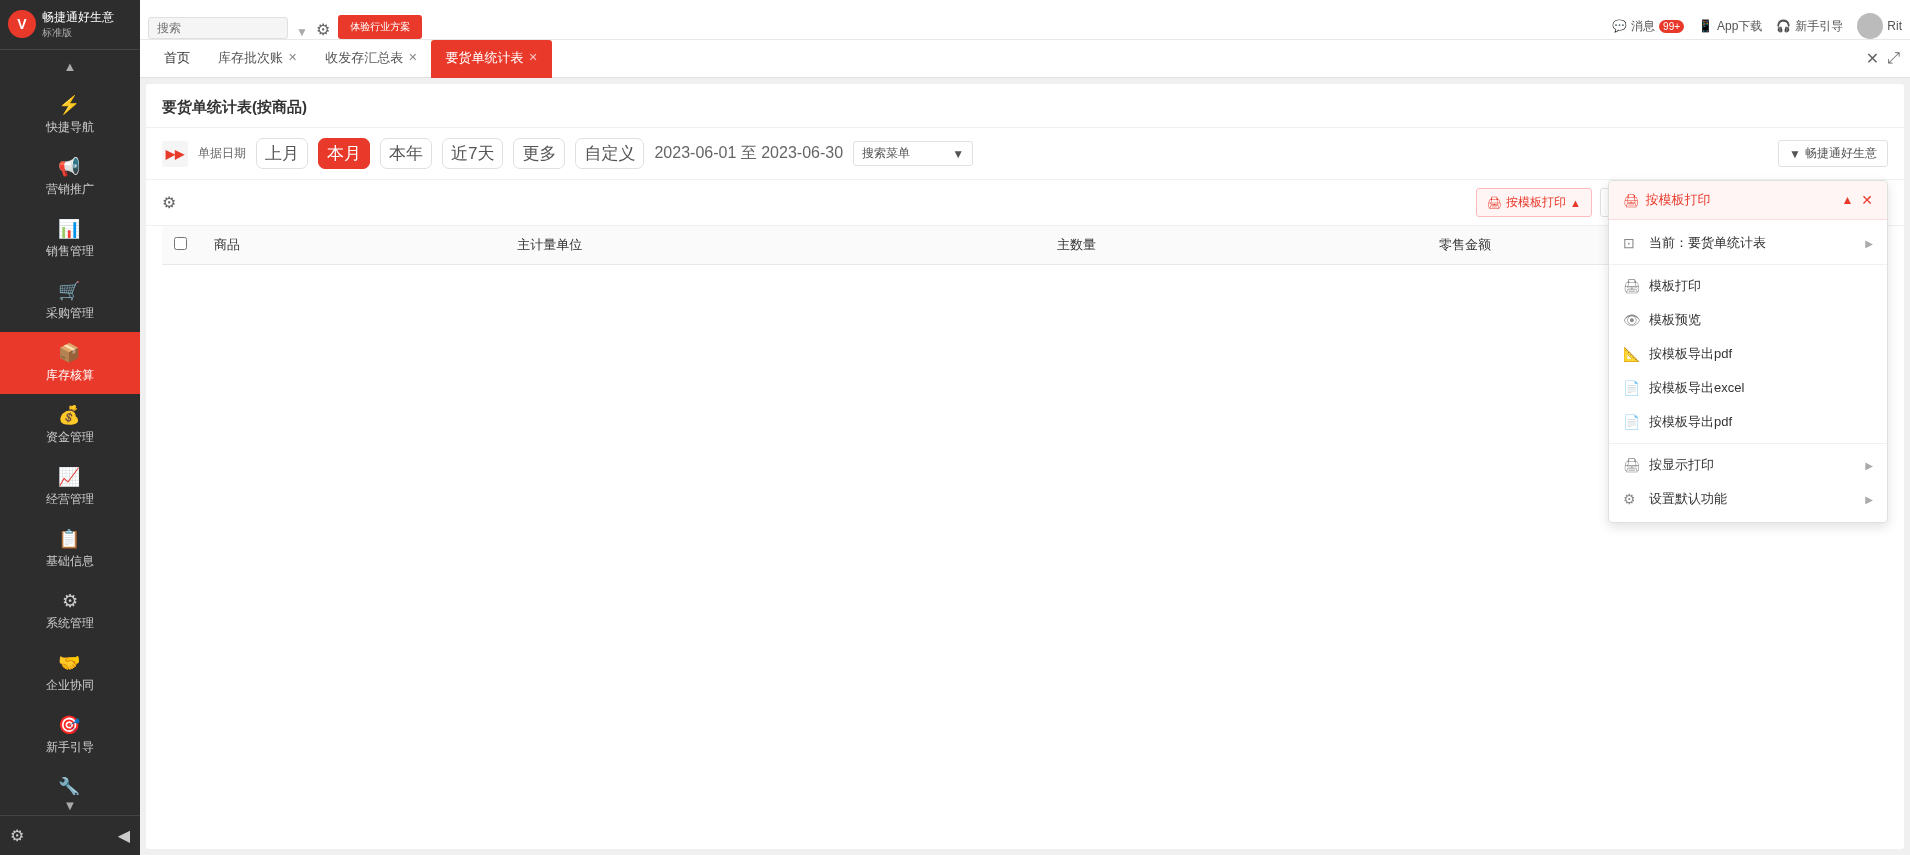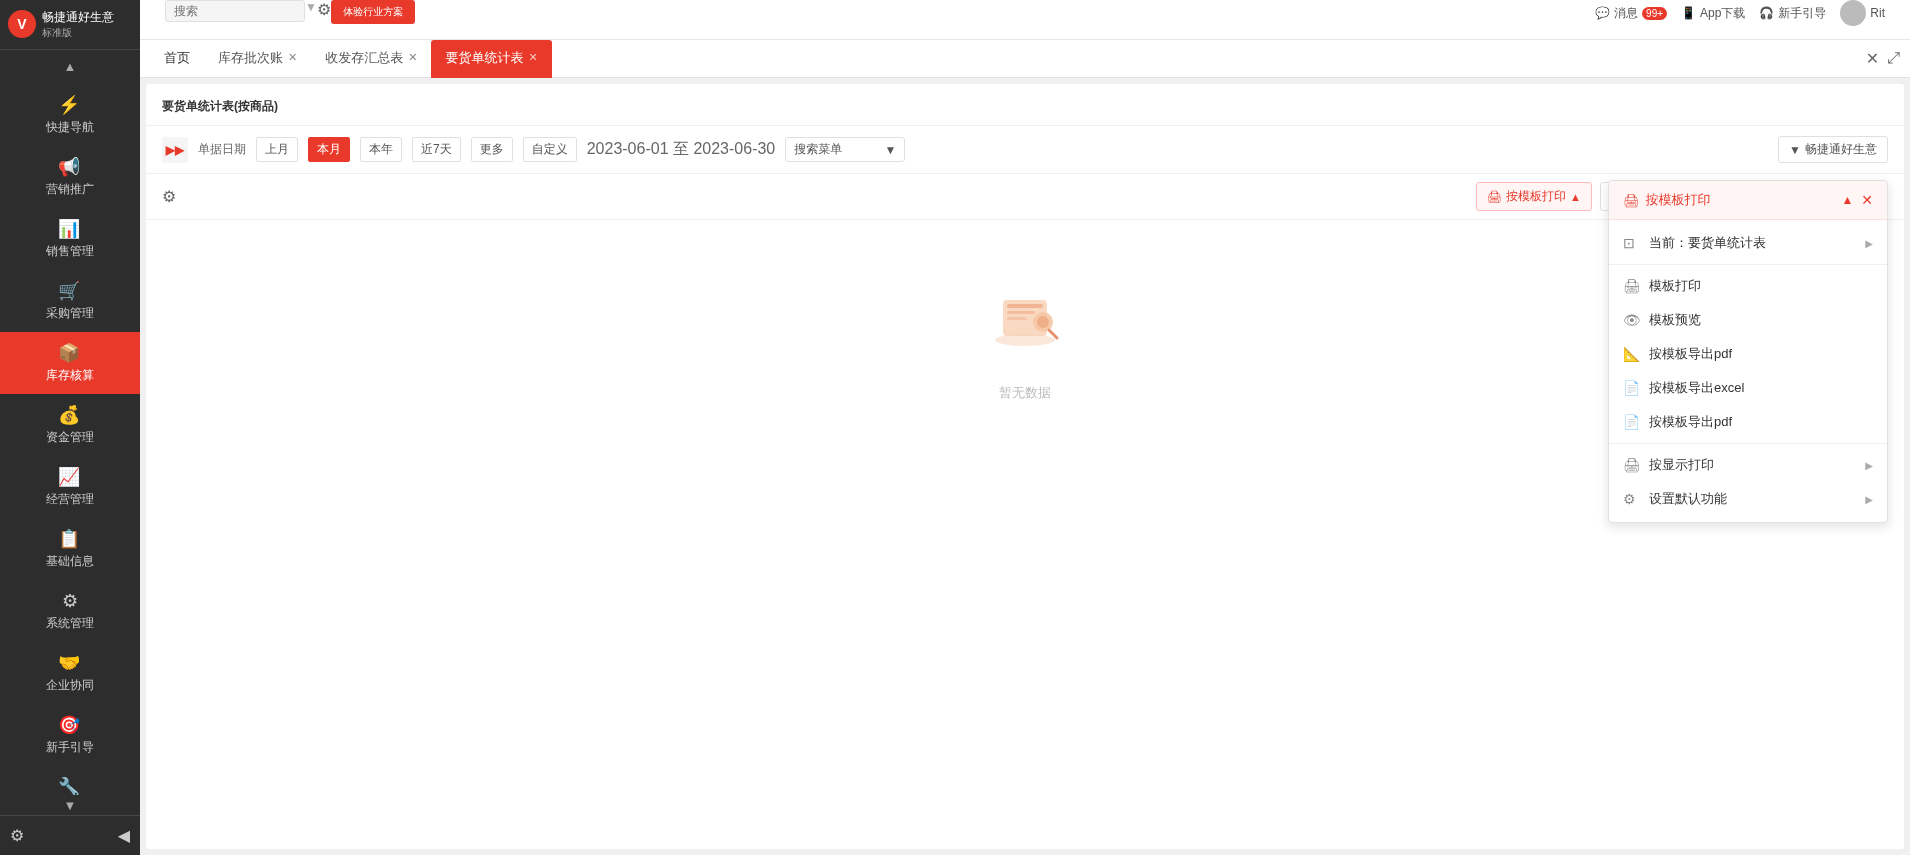--- a/index.html
+++ b/index.html
@@ -65,23 +65,23 @@
       flex-direction: column;
       background: #f0f0f0;
       overflow: hidden;
     }
 
     
     .topbar {
       background: #fff;
       height: 40px;
       display: flex;
-      align-items: flex-start;
-      padding: 0 25px;
-      gap: 0;
+      align-items: flex-end;
+      padding: 0 8px;
+      gap: 8px;
       border-bottom: 1px solid #e8e8e8;
       position: relative;
     }
     .topbar-search {
       background: #f5f5f5;
       border: 1px solid #e0e0e0;
       border-radius: 3px;
       padding: 3px 8px;
       font-size: 12px;
       color: #999;
@@ -167,21 +167,21 @@
       overflow: auto;
       background: #fff;
       margin: 6px;
       border-radius: 3px;
       position: relative;
     }
 
     
     .page-header {
       padding: 14px 16px 10px;
-      font-size: 12px;
+      font-size: 15px;
       font-weight: bold;
       color: #333;
       border-bottom: 1px solid #f0f0f0;
     }
 
     
     .filter-bar {
       display: flex;
       align-items: center;
       padding: 10px 16px;
@@ -196,23 +196,23 @@
       width: 26px; height: 26px;
       cursor: pointer;
       font-size: 14px;
       color: #e8392a;
       display: flex; align-items: center; justify-content: center;
     }
     .filter-label { color: #666; font-size: 12px; }
     .filter-date-btn {
       padding: 3px 8px;
       border: 1px solid #e0e0e0;
-      border-radius: 2px;
-      background: #fff;
-      font-size: 12px;
+      border-radius: 7px;
+      background: #fff;
+      font-size: 17px;
       cursor: pointer;
       color: #555;
     }
     .filter-date-btn.active {
       background: #e8392a;
       color: #fff;
       border-color: #e8392a;
     }
     .filter-date-range { color: #666; font-size: 16px; }
     .filter-select {
@@ -555,36 +555,38 @@
       </button>
       <button class="refresh-btn">
         <span>↻</span>
         <span>刷新</span>
       </button>
       <button class="more-btn">···</button>
       <button class="query-btn">查询</button>
       <button class="settings-btn">设置</button>
     </div>
 
-
-    <div class="empty-state">
-      <div class="empty-icon">
-        <svg width="80" height="80" viewBox="0 0 80 80" fill="none">
-          <ellipse cx="40" cy="60" rx="30" ry="6" fill="#f5c5a3" opacity="0.4"></ellipse>
-          <rect x="18" y="20" width="44" height="36" rx="4" fill="#f9d0b4" opacity="0.8"></rect>
-          <rect x="22" y="24" width="36" height="4" rx="2" fill="#e8916a" opacity="0.5"></rect>
-          <rect x="22" y="31" width="28" height="3" rx="1.5" fill="#e8916a" opacity="0.4"></rect>
-          <rect x="22" y="37" width="20" height="3" rx="1.5" fill="#e8916a" opacity="0.3"></rect>
-          <circle cx="58" cy="42" r="10" fill="#f5c5a3" opacity="0.9"></circle>
-          <circle cx="58" cy="42" r="6" fill="#e8916a" opacity="0.5"></circle>
-          <line x1="64" y1="50" x2="72" y2="58" stroke="#e8916a" stroke-width="3" stroke-linecap="round"></line>
-        </svg>
-      </div>
-      <div class="empty-text">暂无数据</div>
-    </div>
+    <div class="table-container">
+      <table class="data-table">
+        <thead>
+          <tr>
+            <th style="width:40px;">
+              <input type="checkbox" style="">
+            </th>
+            <th>商品</th>
+            <th>主计量单位</th>
+            <th>主数量</th>
+            <th>零售金额</th>
+          </tr>
+        </thead>
+        <tbody>
+        </tbody>
+      </table>
+    </div>
+
 
     <div class="dropdown-menu">
       <div class="dropdown-header">
         <div class="dropdown-header-left">
           <span>🖨</span>
           <span>按模板打印</span>
         </div>
         <div class="dropdown-header-right">
           <span class="dropdown-chevron">▲</span>
           <span class="dropdown-close">✕</span>

